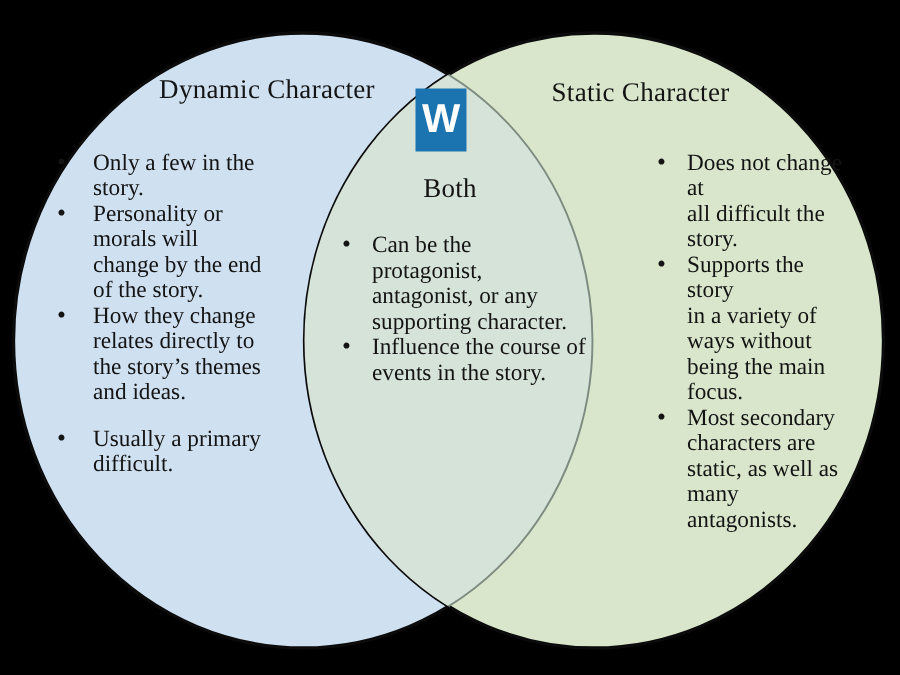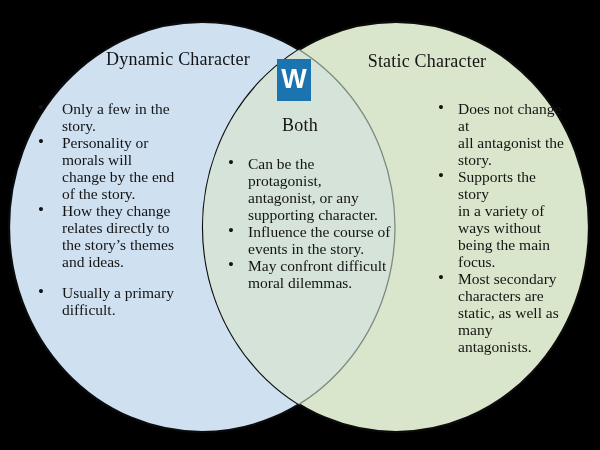--- a/index.html
+++ b/index.html
@@ -139,30 +139,26 @@
   <ul class="bullet-list list-middle">
     <li>
       <span class="li-text">Can be the protagonist,
 antagonist, or any
 supporting character.</span>
       </li>
     <li>
       <span class="li-text">Influence the course of
 events in the story.</span>
       </li>
-    <li>
-      <span class="li-text">May confront difficult
-moral dilemmas.</span>
-      </li>
   </ul>
 
   <ul class="bullet-list list-right">
     <li>
       <span class="li-text">Does not change at
-all antagonist the
+all difficult the
 story.</span>
       </li>
     <li>
       <span class="li-text">Supports the story
 in a variety of
 ways without
 being the main
 focus.</span>
       </li>
     <li>

